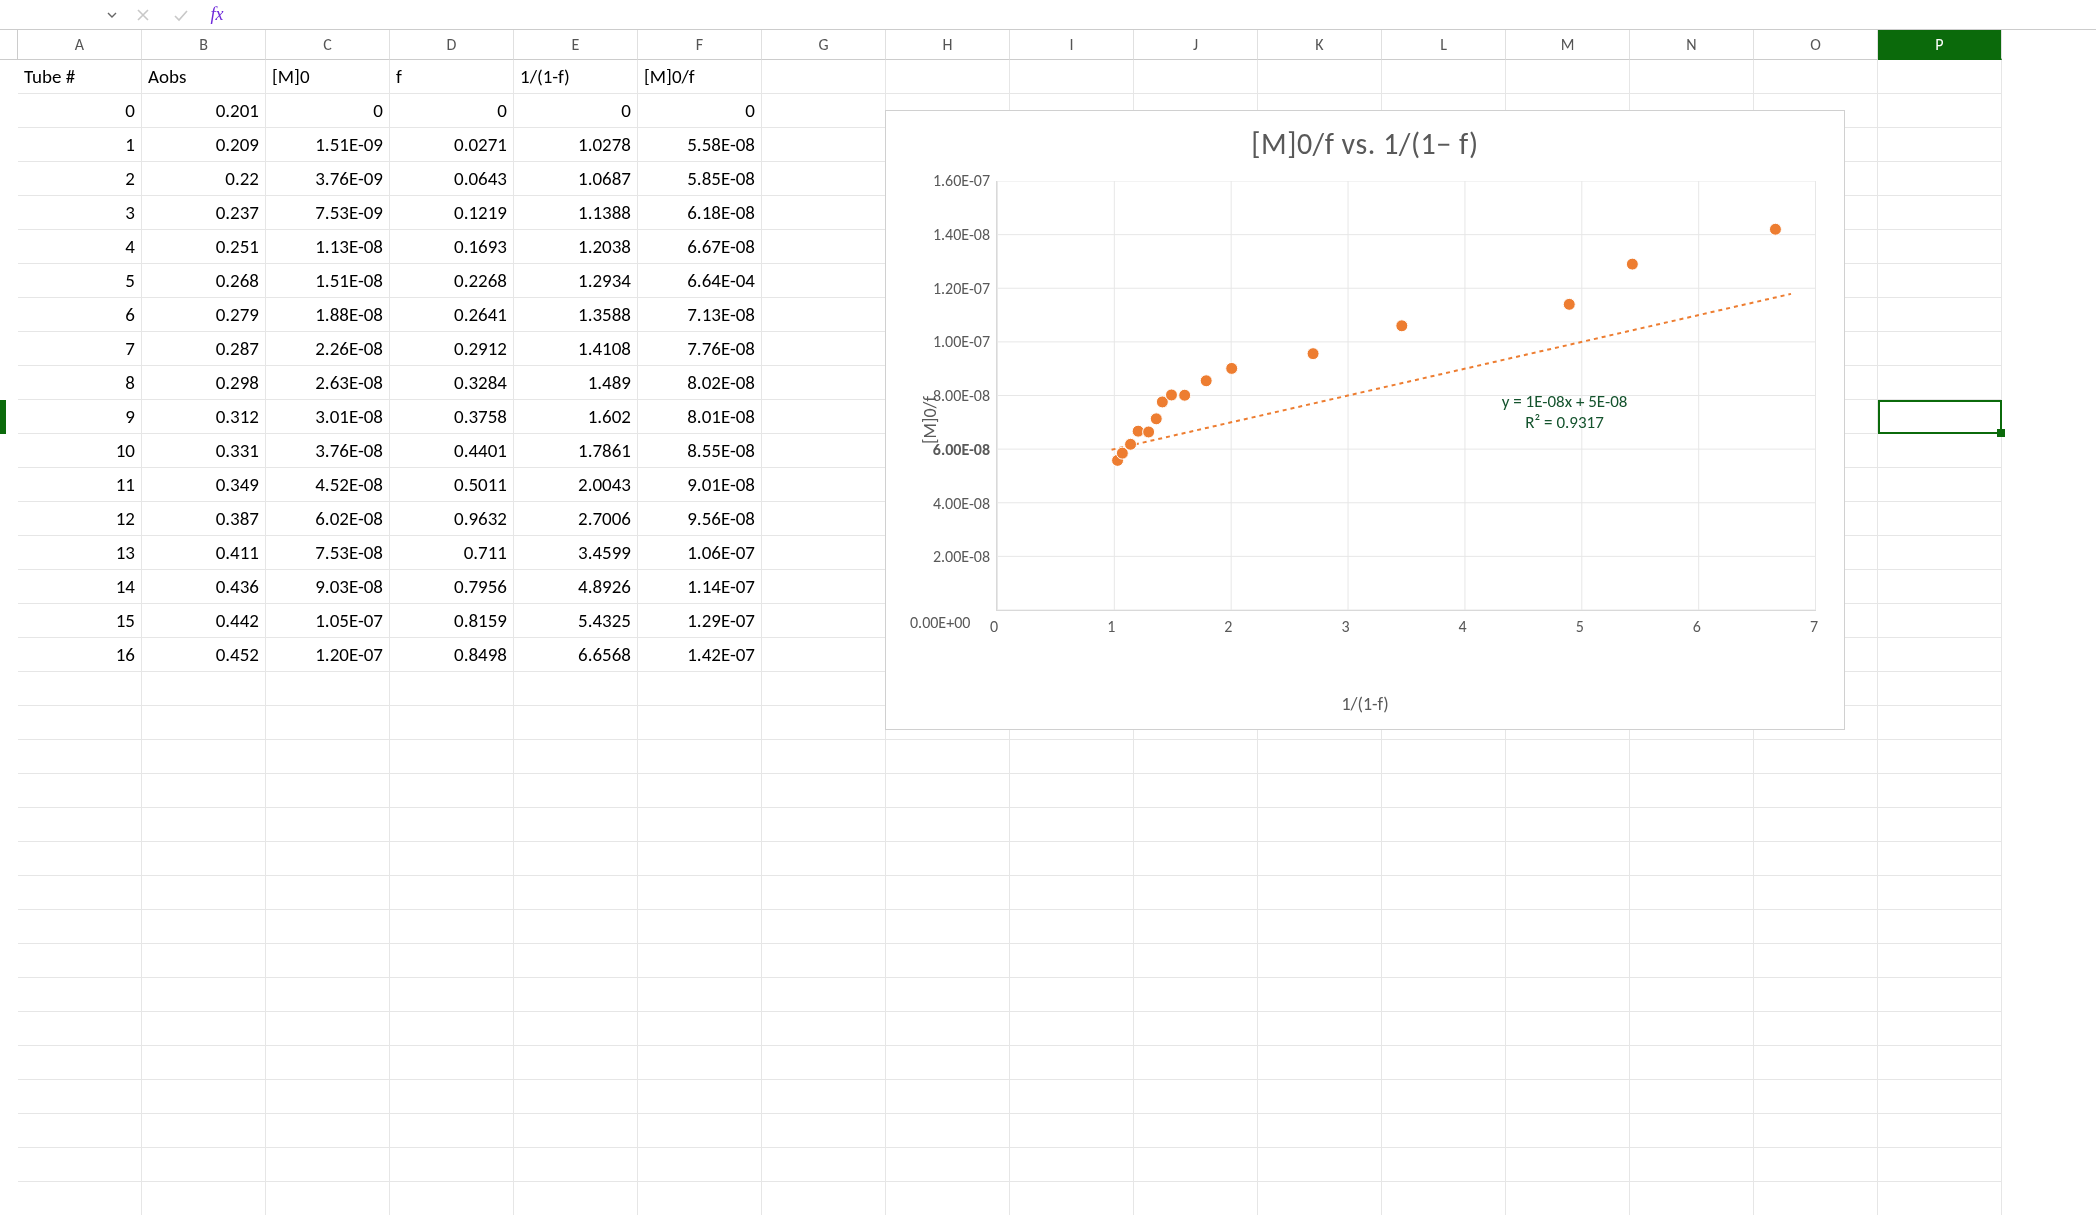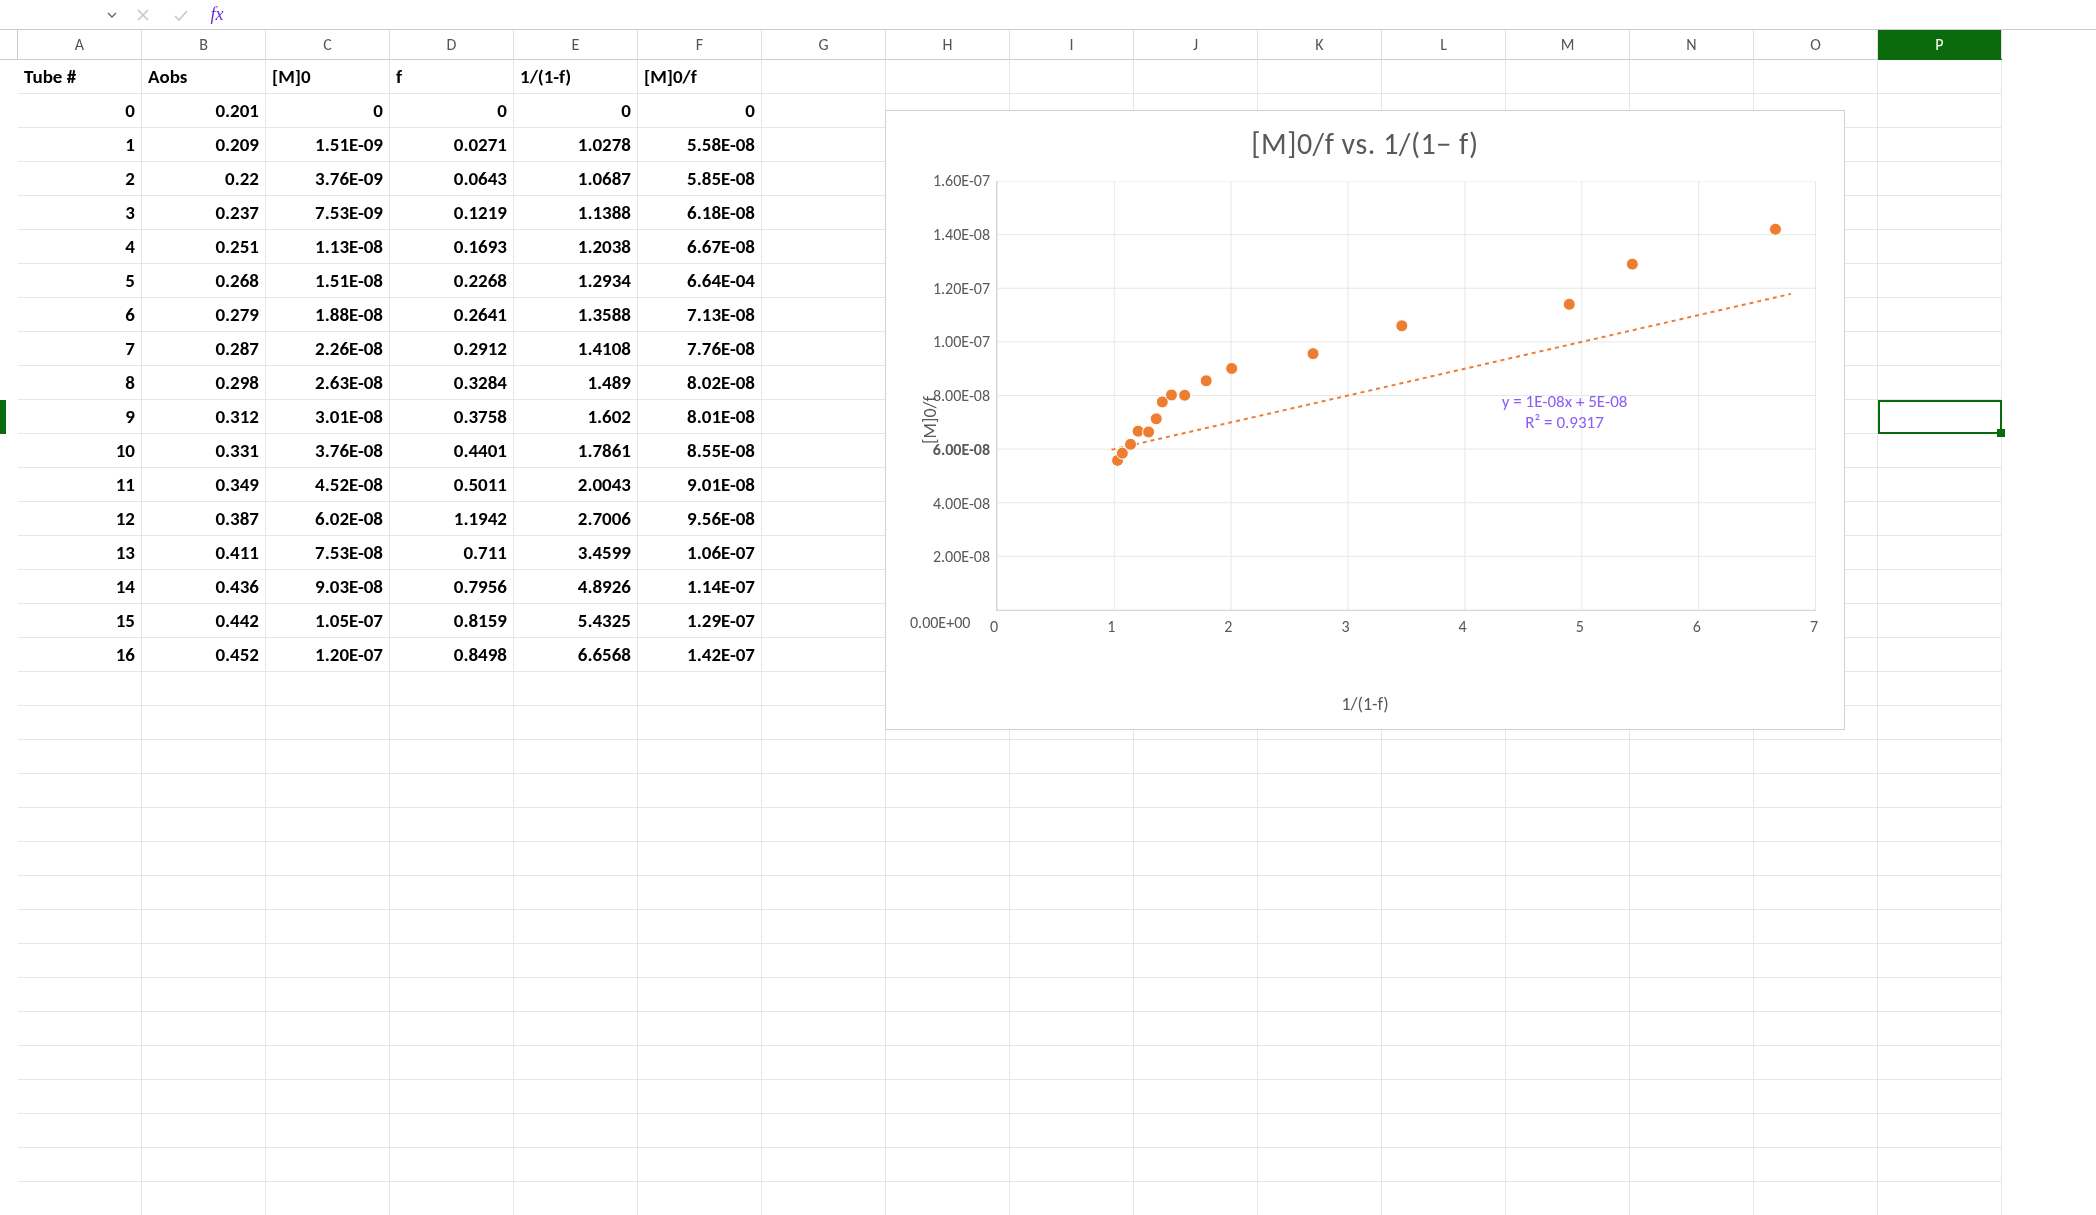--- a/index.html
+++ b/index.html
@@ -82,21 +82,21 @@
     border-bottom:2px solid #0b6a0b;
   }
 
   
   .grid {
     position:absolute;
     top:60px;
     left:18px;
     width:2078px;
   }
-  .grid-row { display:flex; height:34px;font-weight:bold; }
+  .grid-row { display:flex; height:34px; }
   .cell {
     width:124px;
     height:34px;
     border-right:1px solid #e6e6e6;
     border-bottom:1px solid #e6e6e6;
     padding:0 6px;
     display:flex;
     align-items:center;
     justify-content:flex-end;
     font-size:19px;
@@ -182,21 +182,21 @@
   }
   .chart-trend {
     stroke:#ed7d31;
     stroke-width:2;
     stroke-dasharray:4 4;
     fill:none;
   }
   .chart-annot {
     position:absolute;
     font-size:17px;
-    color:#8b5cf6;
+    color:#14532d;
     text-align:center;
     width:200px;
   }
 </style>
 </head>
 <body>
 
 <div class="formula-bar">
   <div class="fb-dropdown">
     <svg width="10" height="10" viewBox="0 0 10 10">
@@ -472,21 +472,21 @@
       <div class="cell"></div>
       <div class="cell"></div>
       <div class="cell"></div>
       <div class="cell"></div>
       <div class="cell"></div>
     </div>
     <div class="grid-row">
       <div class="cell">12</div>
       <div class="cell">0.387</div>
       <div class="cell">6.02E-08</div>
-      <div class="cell">1.1942</div>
+      <div class="cell">0.9632</div>
       <div class="cell">2.7006</div>
       <div class="cell">9.56E-08</div>
       <div class="cell"></div>
       <div class="cell"></div>
       <div class="cell"></div>
       <div class="cell"></div>
       <div class="cell"></div>
       <div class="cell"></div>
       <div class="cell"></div>
       <div class="cell"></div>

